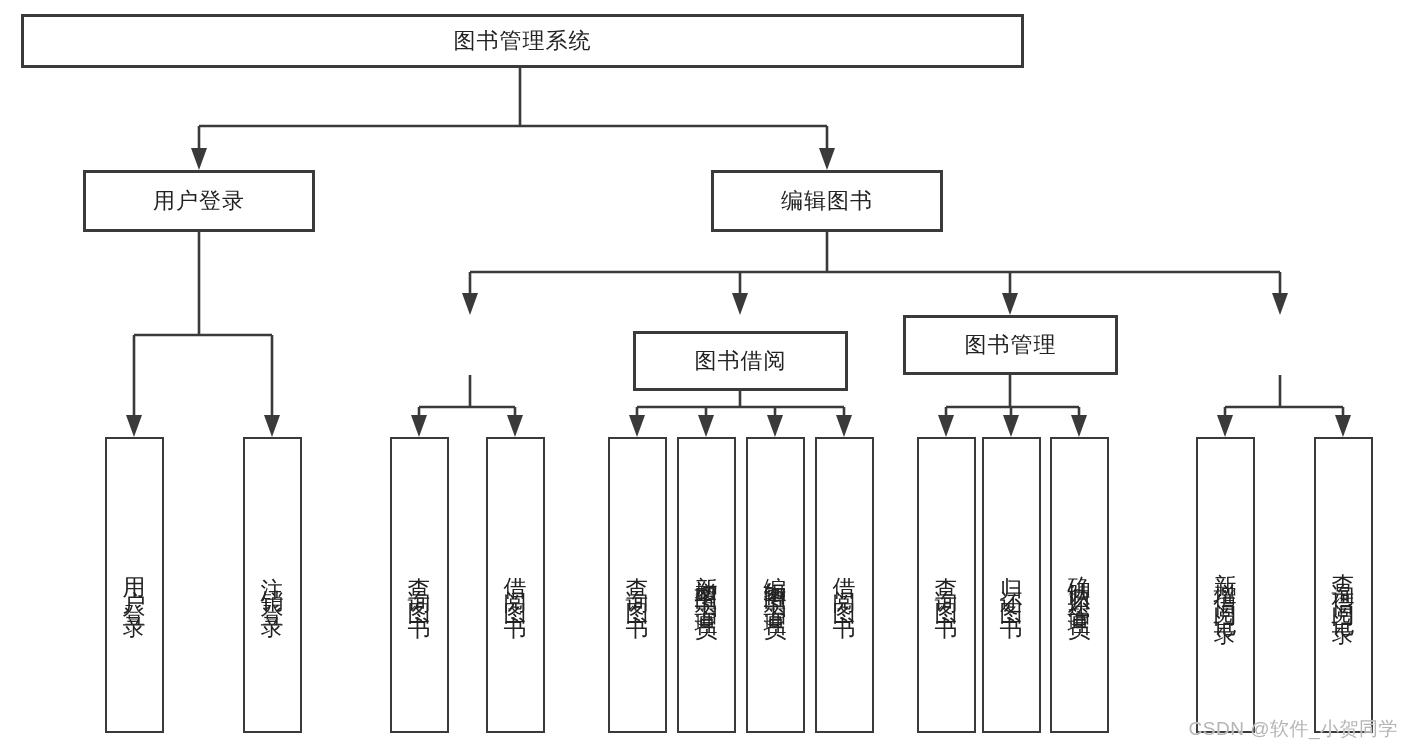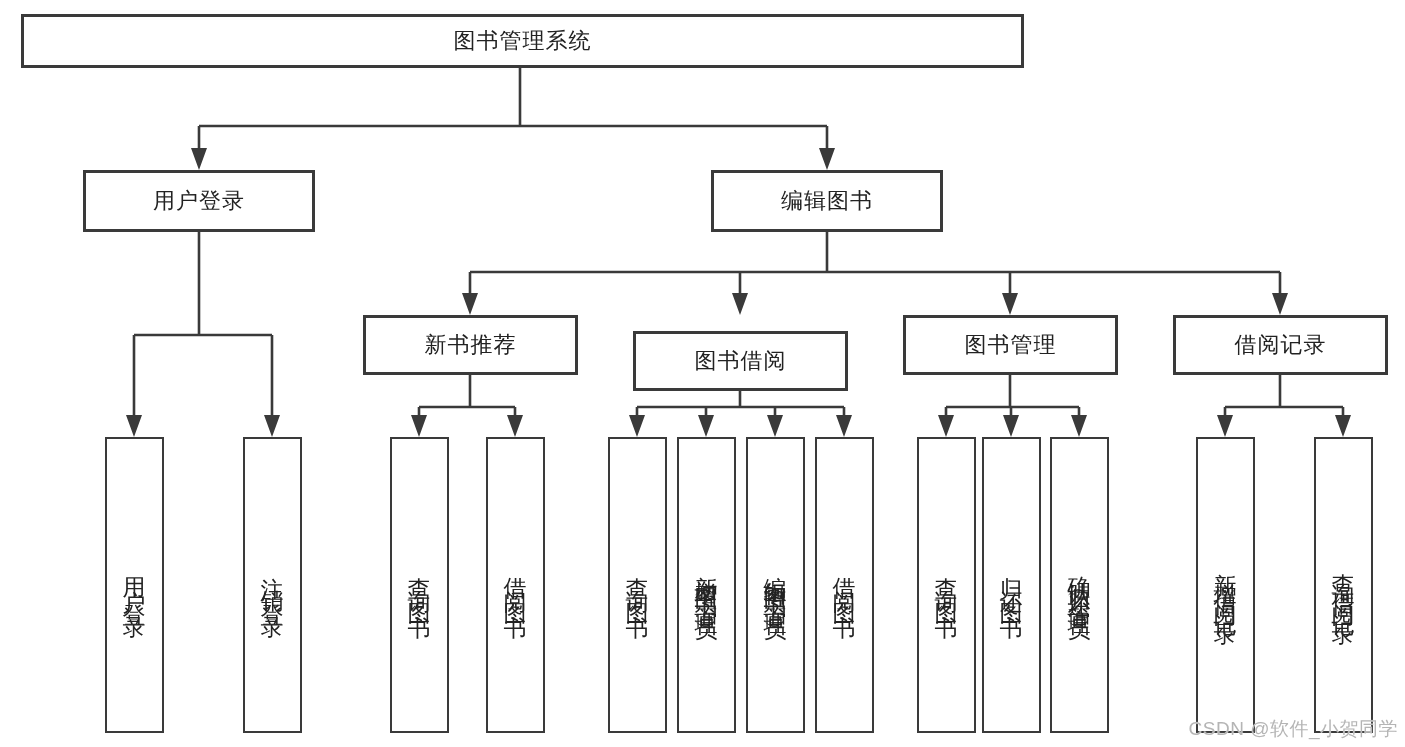--- a/index.html
+++ b/index.html
@@ -119,24 +119,22 @@
       M938 415 L954 415 L946 437 Z M1003 415 L1019 415 L1011 437 Z
       M1071 415 L1087 415 L1079 437 Z
       M1217 415 L1233 415 L1225 437 Z M1335 415 L1351 415 L1343 437 Z"></path>
   </svg>
 
   <div class="hbox root-box">图书管理系统</div>
 
   <div class="hbox l2-login">用户登录</div>
   <div class="hbox l2-mgmt">编辑图书</div>
 
-  <div class="hbox l3 l3-recommend">新书推荐</div>
   <div class="hbox l3 l3-borrow">图书借阅</div>
   <div class="hbox l3 l3-current">图书管理</div>
-  <div class="hbox l3 l3-records">借阅记录</div>
 
   <div class="vbox v-login1">
     <span class="vtext">用户登录</span>
   </div>
   <div class="vbox v-login2">
     <span class="vtext">注销登录</span>
   </div>
 
   <div class="vbox v-rec1">
     <span class="vtext">查询图书</span>

